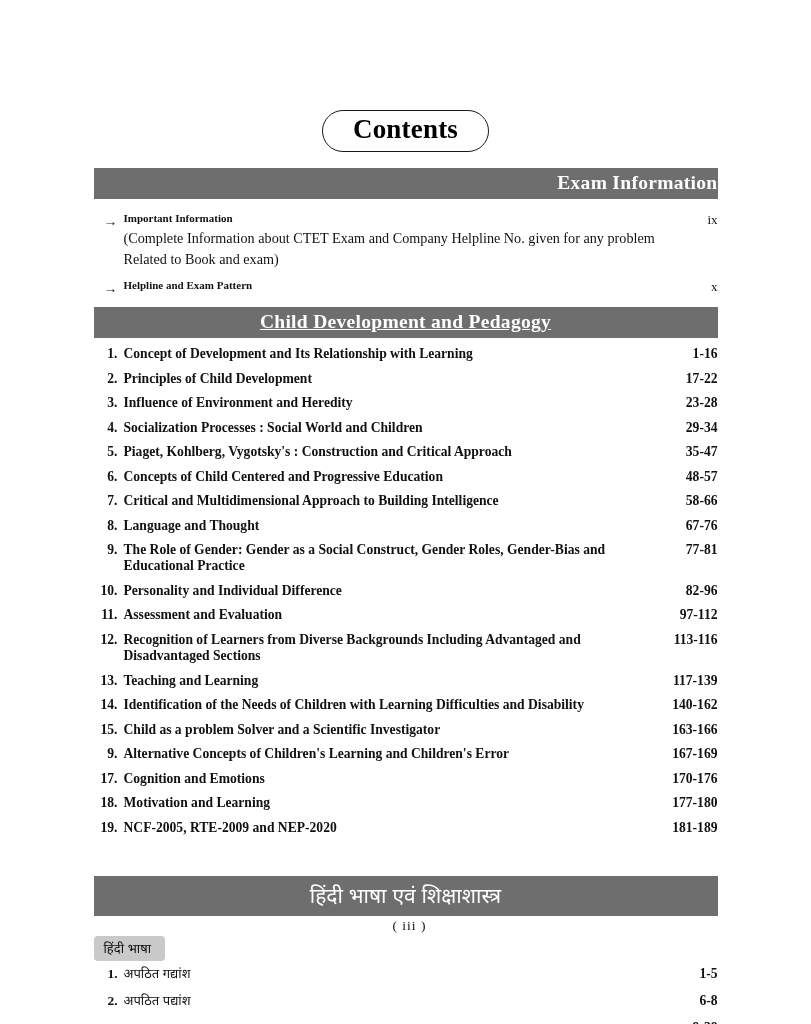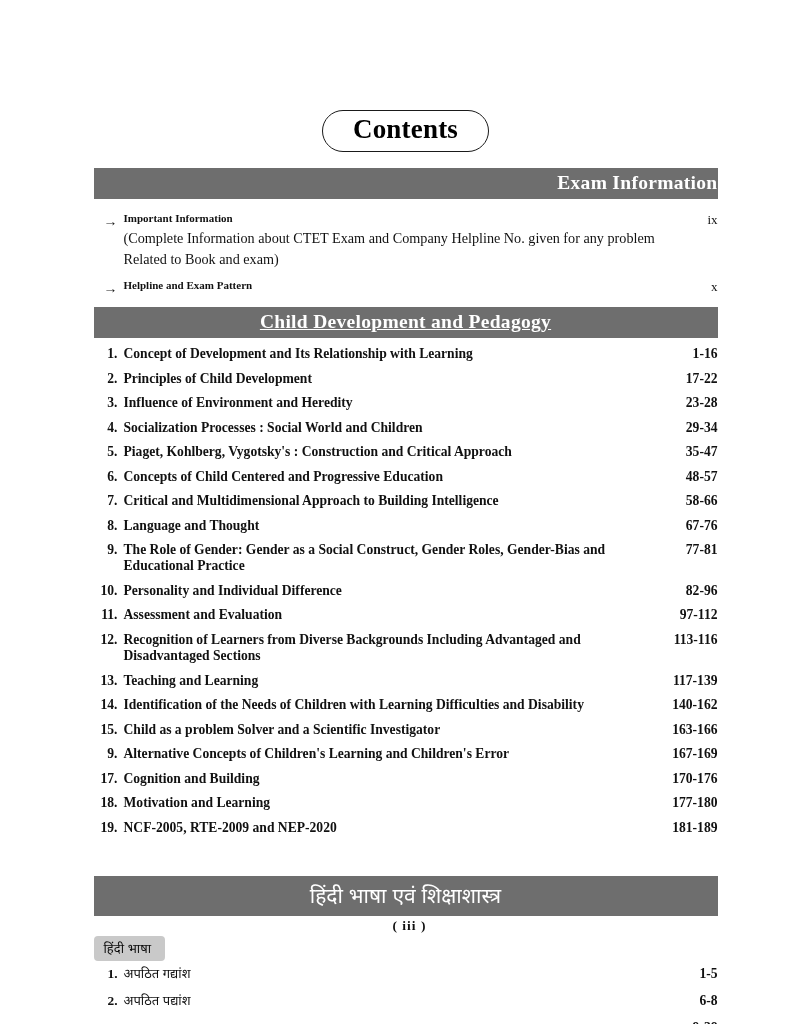--- a/index.html
+++ b/index.html
@@ -179,21 +179,21 @@
   }
 
   
   .footer {
     position: absolute;
     left: 8px;
     right: 0;
     top: 918px;
     text-align: center;
     font-size: 13.5px;
-    font-weight: bold;
+    font-weight: normal;
     letter-spacing: 1px;
   }
 </style>
 </head>
 <body>
 
 <div class="page">
 
   <div class="contents-wrap">
     <span class="contents-pill">Contents</span>
@@ -301,21 +301,21 @@
         <div class="toc-title">Child as a problem Solver and a Scientific Investigator</div>
         <div class="toc-pages">163-166</div>
       </div>
       <div class="toc-row">
         <div class="toc-num">9.</div>
         <div class="toc-title">Alternative Concepts of Children's Learning and Children's Error</div>
         <div class="toc-pages">167-169</div>
       </div>
       <div class="toc-row">
         <div class="toc-num">17.</div>
-        <div class="toc-title">Cognition and Building</div>
+        <div class="toc-title">Cognition and Emotions</div>
         <div class="toc-pages">170-176</div>
       </div>
       <div class="toc-row">
         <div class="toc-num">18.</div>
         <div class="toc-title">Motivation and Learning</div>
         <div class="toc-pages">177-180</div>
       </div>
       <div class="toc-row">
         <div class="toc-num">19.</div>
         <div class="toc-title">NCF-2005, RTE-2009 and NEP-2020</div>

